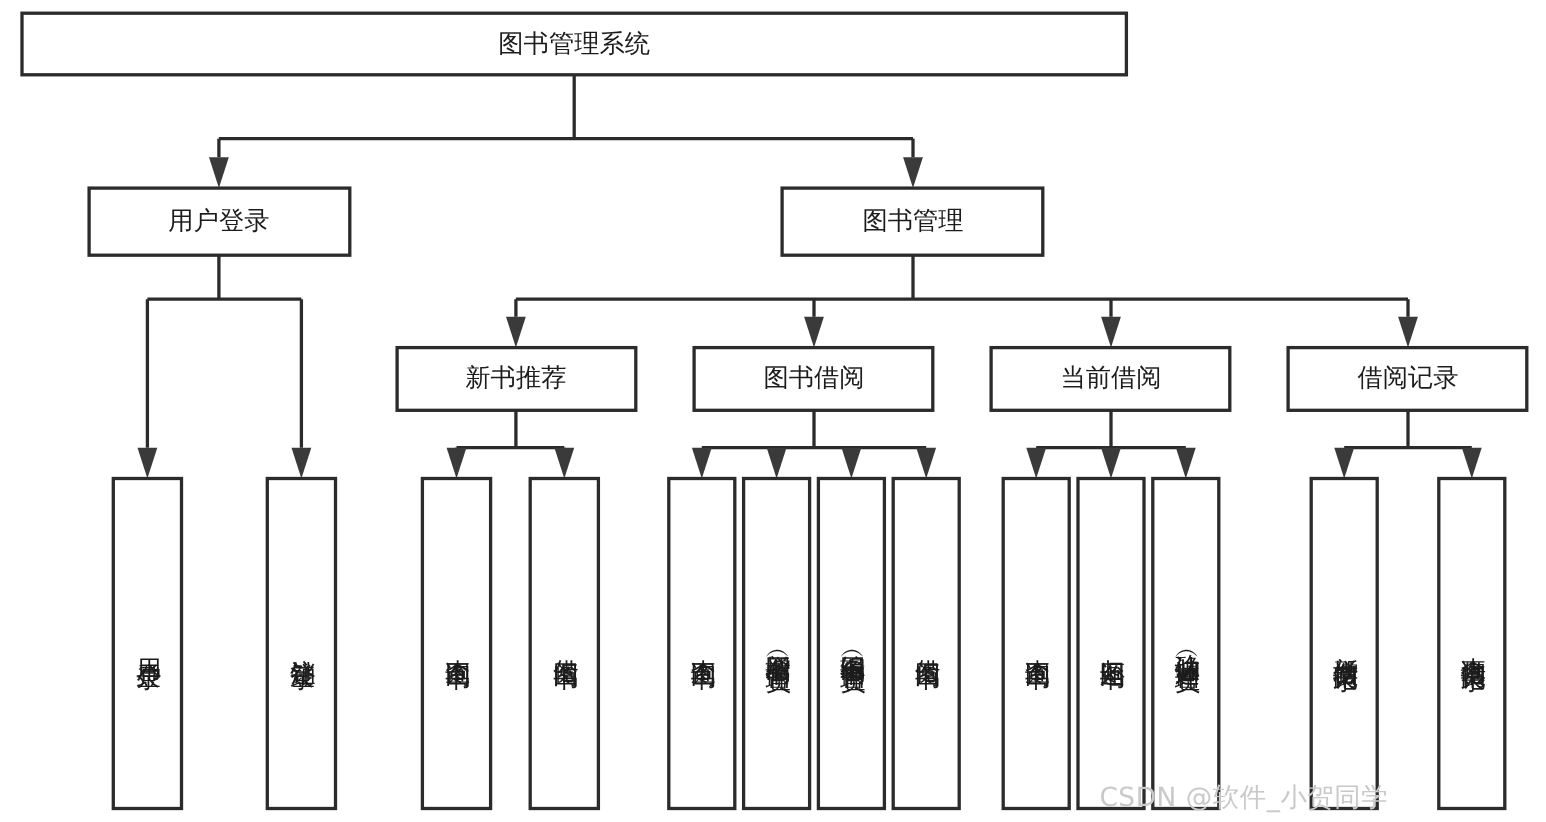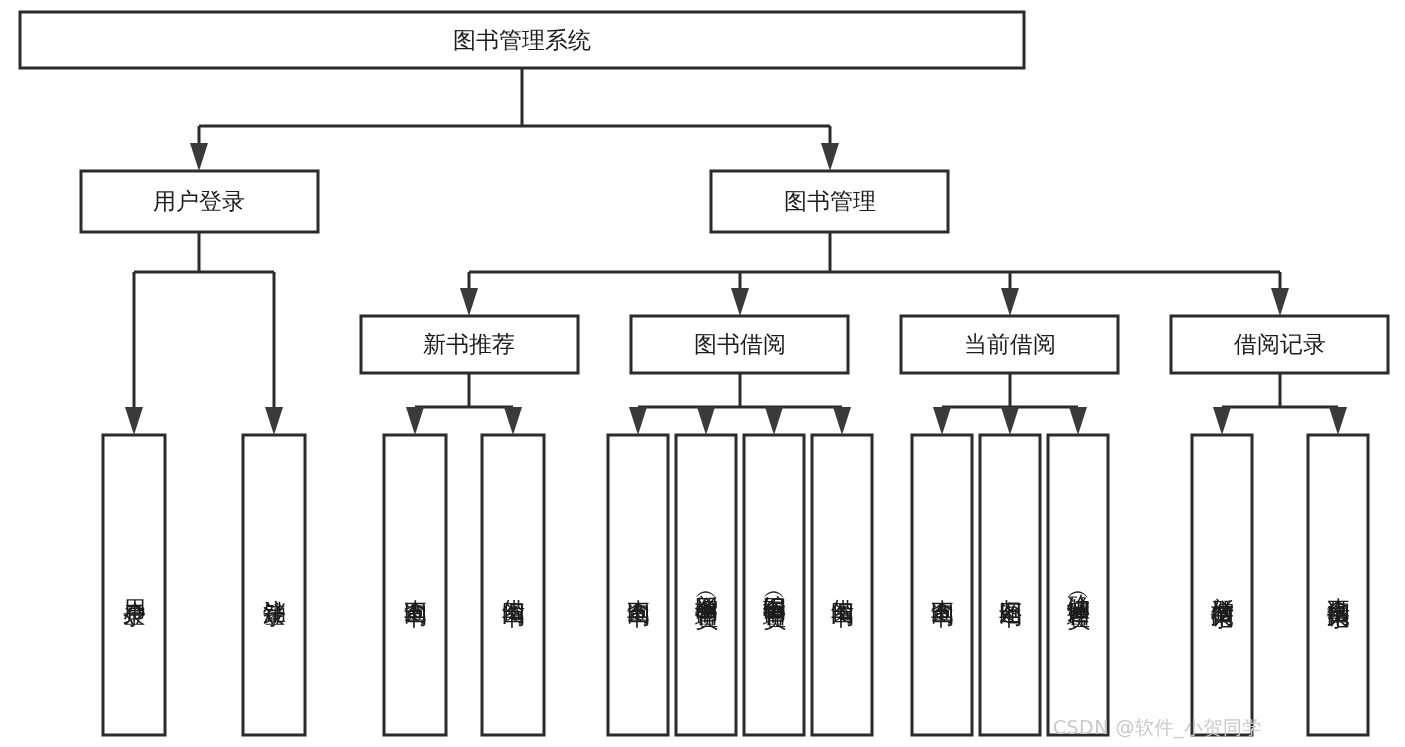--- a/index.html
+++ b/index.html
@@ -64,21 +64,21 @@
     letter-spacing: 2px;
     color: #1c1c1c;
     white-space: nowrap;
     text-align: center;
   }
   .watermark {
     position: absolute;
     right: 8px;
     bottom: 6px;
     font-family: "DejaVu Sans", "Liberation Sans", sans-serif;
-    font-size: 19px;
+    font-size: 24px;
     color: #c9c9c9;
     letter-spacing: 0.5px;
     white-space: nowrap;
   }
 </style>
 </head>
 <body>
 
 <div id="diagram-root">
 

